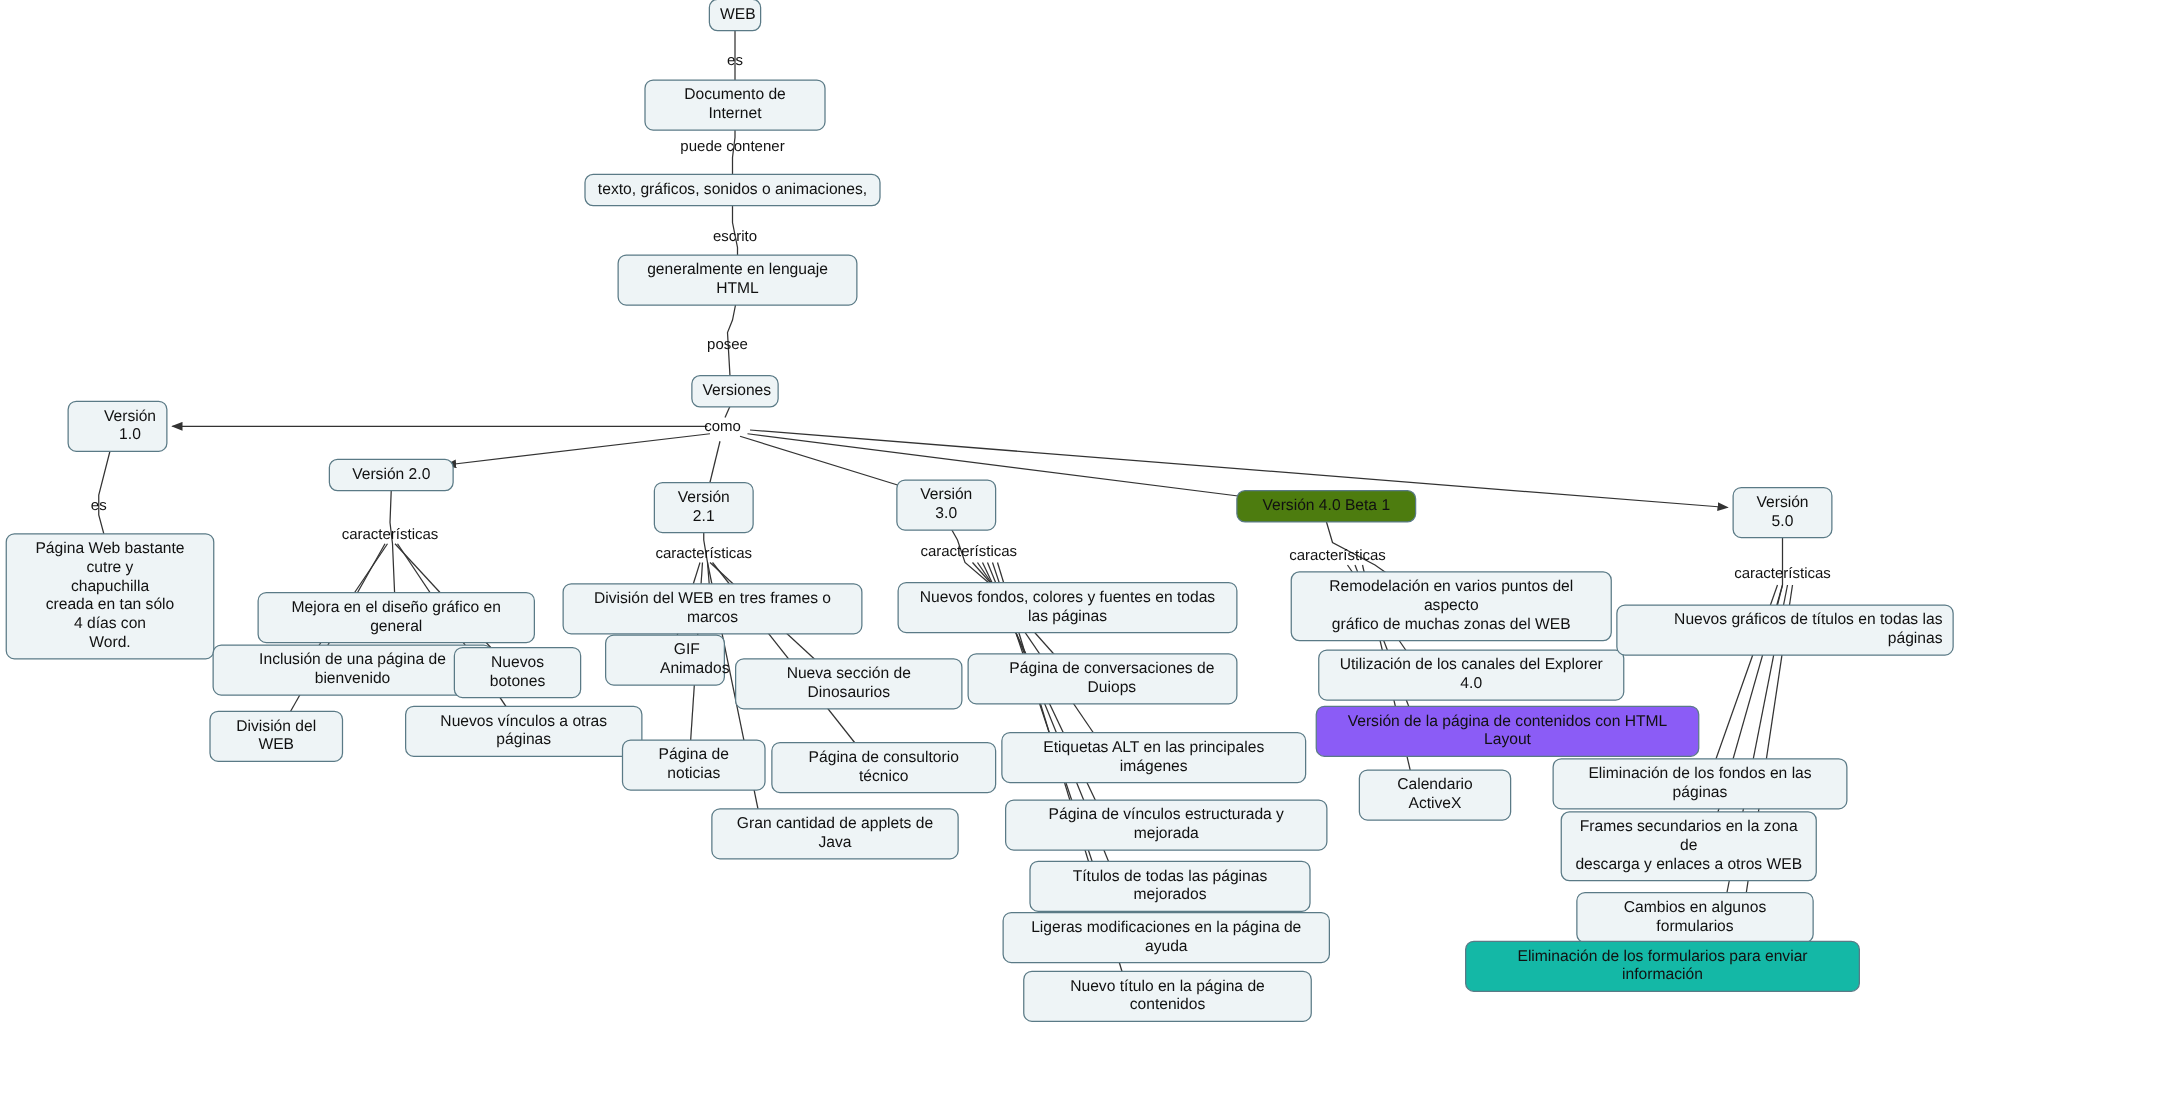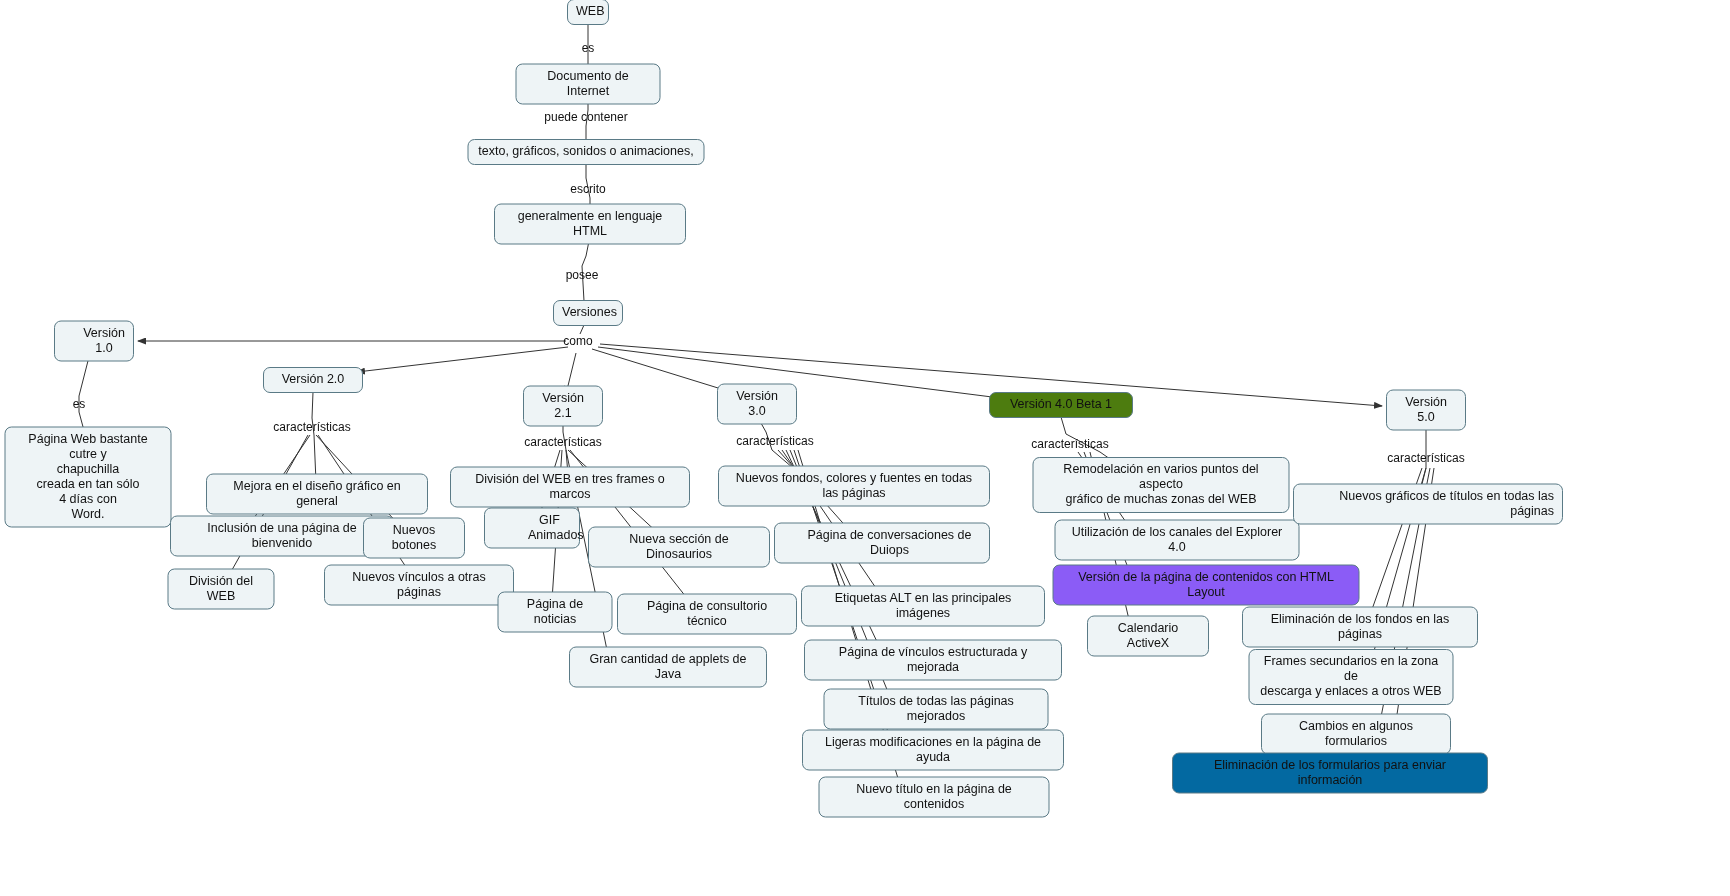--- a/index.html
+++ b/index.html
@@ -137,21 +137,21 @@
       <div class="node" style="left: 1161px; top: 485px; width: 257px; min-height: 38px; background: rgb(238, 244, 246); border-color: rgb(90, 122, 134);">Remodelación en varios puntos del aspecto
 gráfico de muchas zonas del WEB</div>
       <div class="node" style="left: 1177px; top: 540px; width: 245px; min-height: 24px; background: rgb(238, 244, 246); border-color: rgb(90, 122, 134);">Utilización de los canales del Explorer 4.0</div>
       <div class="node" style="left: 1206px; top: 585px; width: 307px; min-height: 24px; background: #8b5cf6; border-color: rgb(90, 122, 134);">Versión de la página de contenidos con HTML Layout</div>
       <div class="node" style="left: 1148px; top: 636px; width: 122px; min-height: 24px; background: rgb(238, 244, 246); border-color: rgb(90, 122, 134);">Calendario ActiveX</div>
       <div class="node" style="left: 1428px; top: 504px; width: 270px; min-height: 24px; background: rgb(238, 244, 246); border-color: rgb(90, 122, 134); text-align: right;">Nuevos gráficos de títulos en todas las páginas</div>
       <div class="node" style="left: 1360px; top: 627px; width: 236px; min-height: 24px; background: rgb(238, 244, 246); border-color: rgb(90, 122, 134);">Eliminación de los fondos en las páginas</div>
       <div class="node" style="left: 1351px; top: 677px; width: 205px; min-height: 38px; background: rgb(238, 244, 246); border-color: rgb(90, 122, 134);">Frames secundarios en la zona de
 descarga y enlaces a otros WEB</div>
       <div class="node" style="left: 1356px; top: 734px; width: 190px; min-height: 24px; background: rgb(238, 244, 246); border-color: rgb(90, 122, 134);">Cambios en algunos formularios</div>
-      <div class="node" style="left: 1330px; top: 773px; width: 316px; min-height: 24px; background: #0369a1; border-color: rgb(90, 122, 134);">Eliminación de los formularios para enviar información</div>
+      <div class="node" style="left: 1330px; top: 773px; width: 316px; min-height: 24px; background: #14b8a6; border-color: rgb(90, 122, 134);">Eliminación de los formularios para enviar información</div>
     </div>
   <div id="label-layer">
       <div class="link-label" style="left: 588px; top: 48px;">es</div>
       <div class="link-label" style="left: 586px; top: 117px;">puede contener</div>
       <div class="link-label" style="left: 588px; top: 189px;">escrito</div>
       <div class="link-label" style="left: 582px; top: 275px;">posee</div>
       <div class="link-label" style="left: 578px; top: 341px;">como</div>
       <div class="link-label" style="left: 79px; top: 404px;">es</div>
       <div class="link-label" style="left: 312px; top: 427px;">características</div>
       <div class="link-label" style="left: 563px; top: 442px;">características</div>

